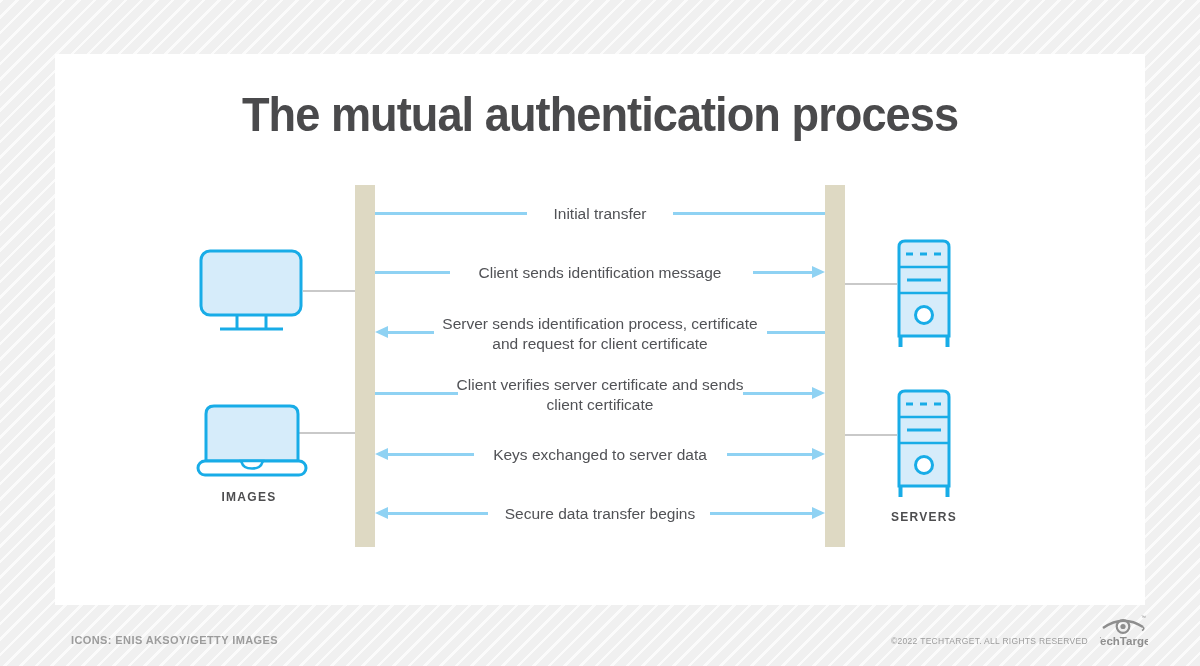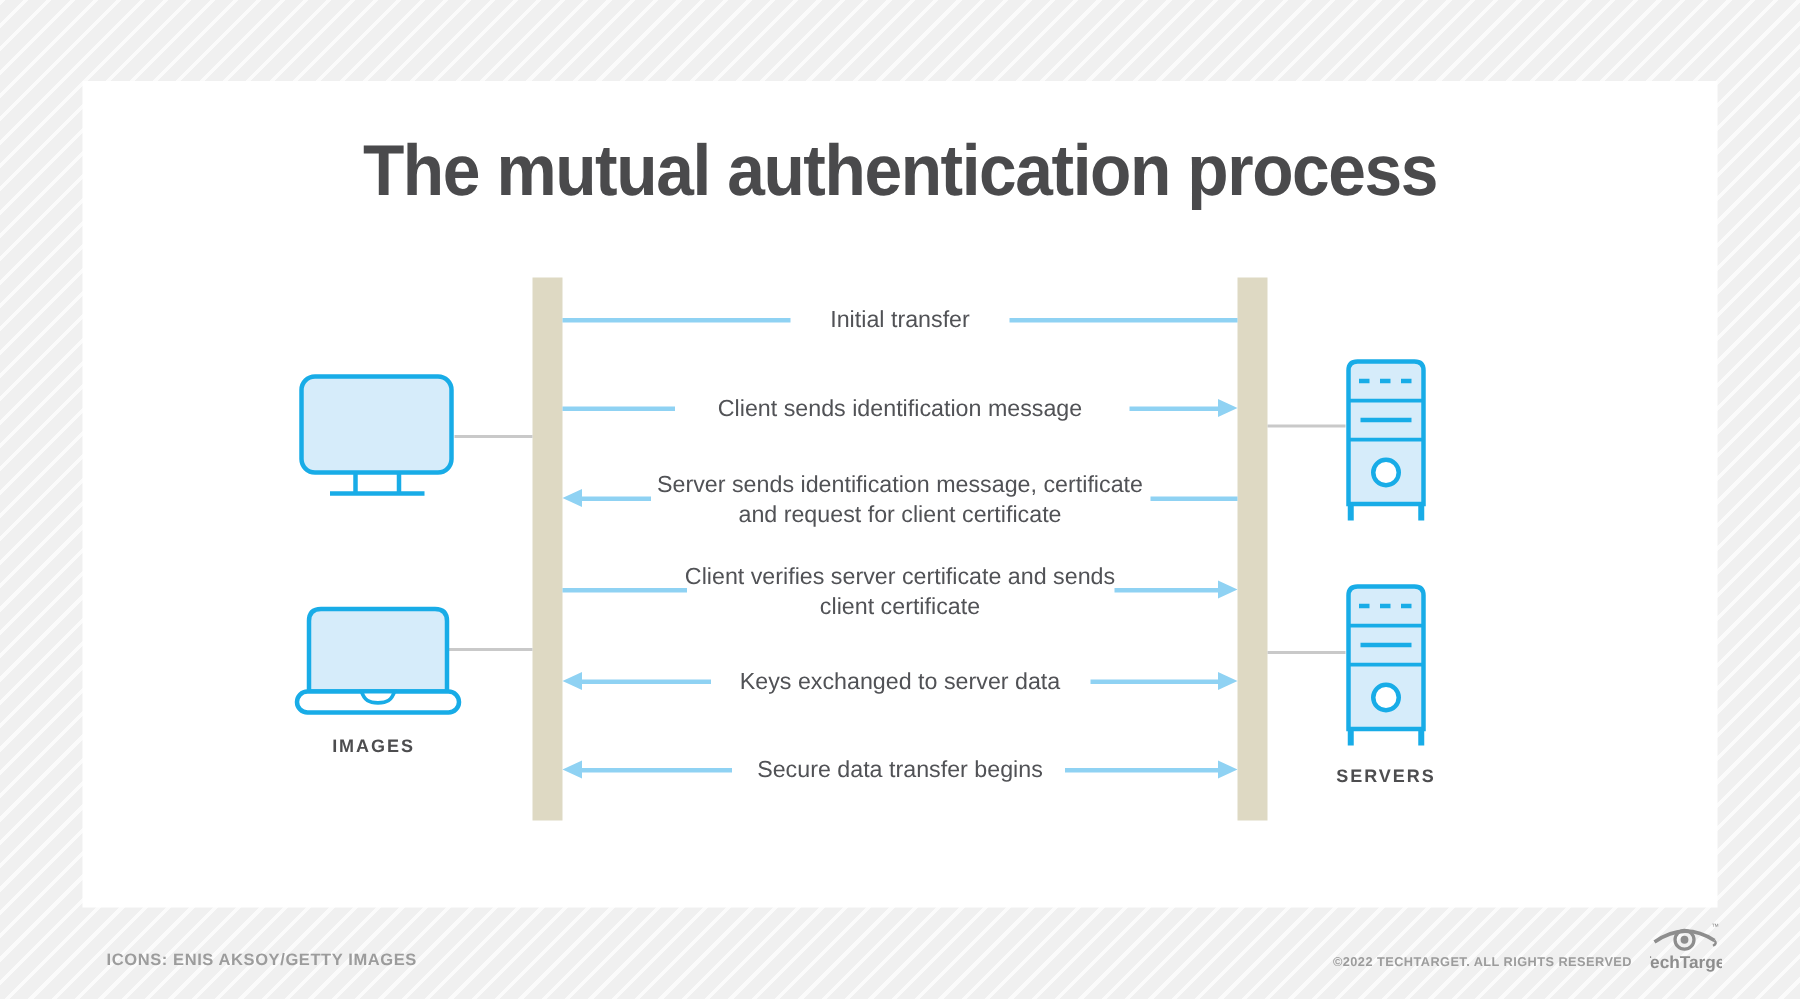--- a/index.html
+++ b/index.html
@@ -31,21 +31,21 @@
   .conn{position:absolute; height:1.5px; background:#c9c9c9;}
   .devlabel{
     position:absolute; text-align:center; font-size:12px; font-weight:bold;
     letter-spacing:1.3px; color:#4d4d4f;
   }
   .footer-left{
     position:absolute; left:55px; top:634px; font-size:11px; font-weight:bold;
     letter-spacing:0.4px; color:#9c9c9c;margin-left:16px;
   }
   .footer-right{
-    position:absolute; right:112px; top:636px; font-size:8.5px; font-weight:bold;
+    position:absolute; right:112px; top:636px; font-size:8.5px; font-weight:normal;
     letter-spacing:0.3px; color:#9c9c9c; text-align:center;
   }
   .logo{position:absolute; right:52px; top:613px; width:48px; height:38px;}
 </style>
 </head>
 <body>
 
 <div class="canvas">
 
   <div class="card"></div>
@@ -109,21 +109,21 @@
 
   <div class="aline" style="left:375px; top:271px; width:75px"></div>
   <div class="aline" style="left:753px; top:271px; width:60px"></div>
   <div class="ahead right" style="left:812px; top:266px"></div>
   <div class="row-label" style="top:263px">Client sends identification message</div>
 
   <div class="ahead left" style="left:375px; top:326px"></div>
   <div class="aline" style="left:388px; top:331px; width:46px"></div>
   <div class="aline" style="left:767px; top:331px; width:58px"></div>
   <div class="row-label" style="top:314px">
-    <span class="wrap w345">Server sends identification message, certificate and request for client certificate</span>
+    <span class="wrap w345">Server sends identification process, certificate and request for client certificate</span>
   </div>
 
   <div class="aline" style="left:375px; top:392px; width:83px"></div>
   <div class="aline" style="left:743px; top:392px; width:70px"></div>
   <div class="ahead right" style="left:812px; top:387px"></div>
   <div class="row-label" style="top:375px">
     <span class="wrap w300">Client verifies server certificate and sends client certificate</span>
   </div>
 
   <div class="ahead left" style="left:375px; top:448px"></div>

